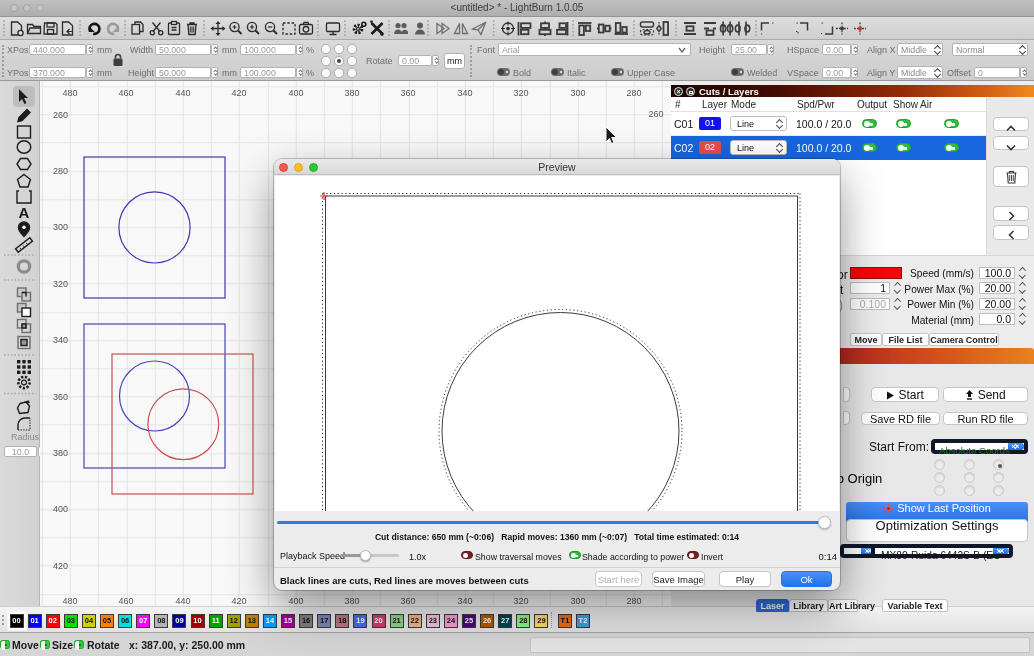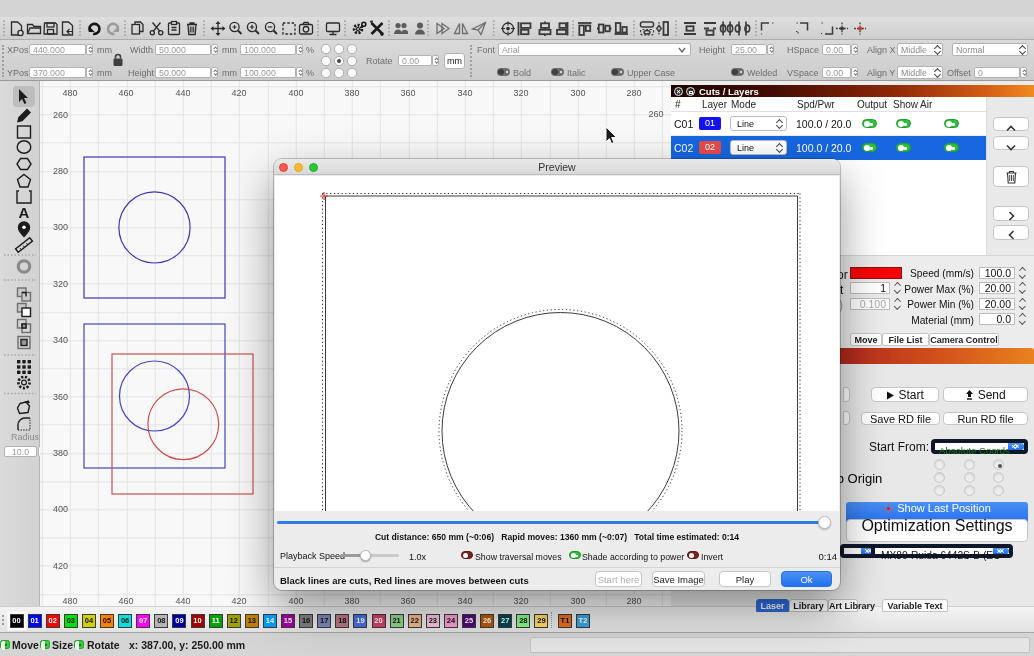--- a/index.html
+++ b/index.html
@@ -132,20 +132,26 @@
   border:1px solid #1d9427; }
 .gtog2:before { content:""; position:absolute; left:0.5px; top:0.5px; width:5px; height:5px;
   border-radius:50%; background:#fff; }
 .gtog2:after { content:""; position:absolute; right:2.5px; top:2.5px; width:2.5px; height:2.5px;
   background:#fff; }
 </style>
 </head>
 <body>
 <div id="app">
 
+  <div id="titlebar" class="abs">
+    <div class="light" style="left:10px;"></div>
+    <div class="light" style="left:23px;"></div>
+    <div class="light" style="left:36px;"></div>
+    <div id="title-text">&lt;untitled&gt; * - LightBurn 1.0.05</div>
+  </div>
 
   <div id="toolbar1" class="abs">
     <svg width="1034" height="23" viewBox="0 0 1034 23">
       <g fill="none" stroke="#2b2b2b" stroke-width="1.3">
 
         <g transform="translate(9,3.5)">
             <path d="M2.5 1.5 h6 l4 3.5 v9.5 h-10 z"></path>
             <circle cx="11.5" cy="12.5" r="2.6" fill="#dedede"></circle>
           </g>
 
@@ -751,21 +757,21 @@
       <div class="jo-circle" style="left:263px;top:137px;"></div>
       <div class="jo-circle" style="left:293px;top:137px;"></div>
       <div class="jo-circle" style="left:322px;top:137px;"></div>
       <div class="abs" style="left:326.5px;top:115.5px;width:4px;height:4px;border-radius:50%;background:#555;"></div>
       <div class="abs" style="left:175px;top:154px;width:182px;height:23px;background:linear-gradient(#4a90f4,#226ced);border-radius:3px;color:#fff;font-size:11px;text-align:center;line-height:12px;">
         <svg width="11" height="11" style="vertical-align:-2px;" viewBox="0 0 11 11">
             <path d="M5.5 0.5 v10 M0.5 5.5 h10" stroke="#e8504a" stroke-width="1.2"></path>
             <circle cx="5.5" cy="5.5" r="1.3" fill="#b21a14"></circle>
           </svg>
         Show Last Position</div>
-      <div class="lbtn" style="left:175px;top:171px;width:182px;height:23px;line-height:12px;font-size:16px;">Optimization Settings</div>
+      <div class="lbtn" style="left:175px;top:171px;width:182px;height:23px;line-height:12px;font-size:13px;">Optimization Settings</div>
       <div class="combo-btn" style="left:169px;top:196px;width:38px;height:14px;">
           <div class="combo-blue" style="width:13px;"></div>
         </div>
       <div class="combo-btn" style="left:200px;top:196px;width:142px;height:14px;">
         <span style="position:absolute;left:6px;top:2px;font-size:10.2px;color:#111;">MX80-Ruida 6442S-B (EC</span>
         <div class="combo-blue"></div>
       </div>
     </div>
   </div>
 

